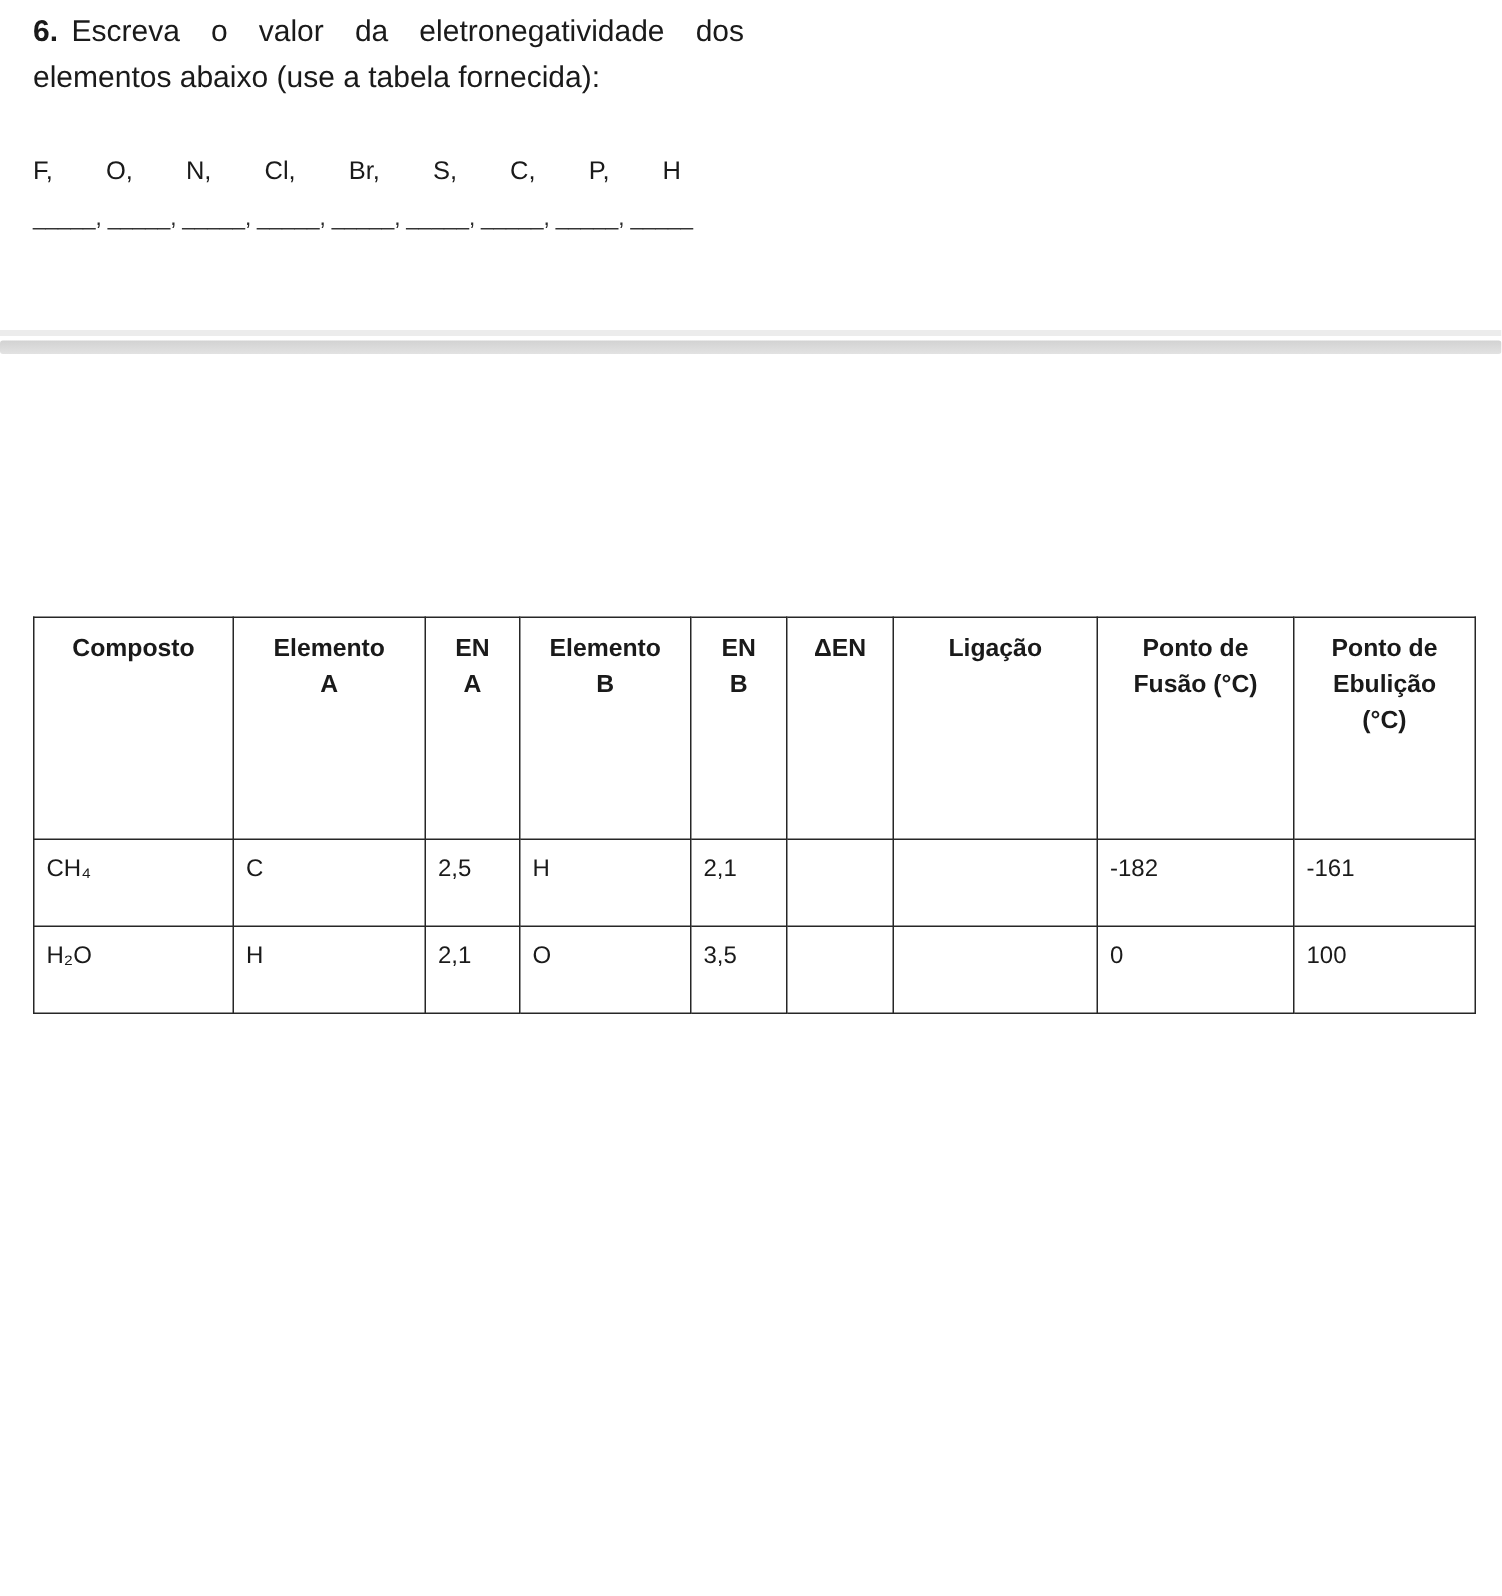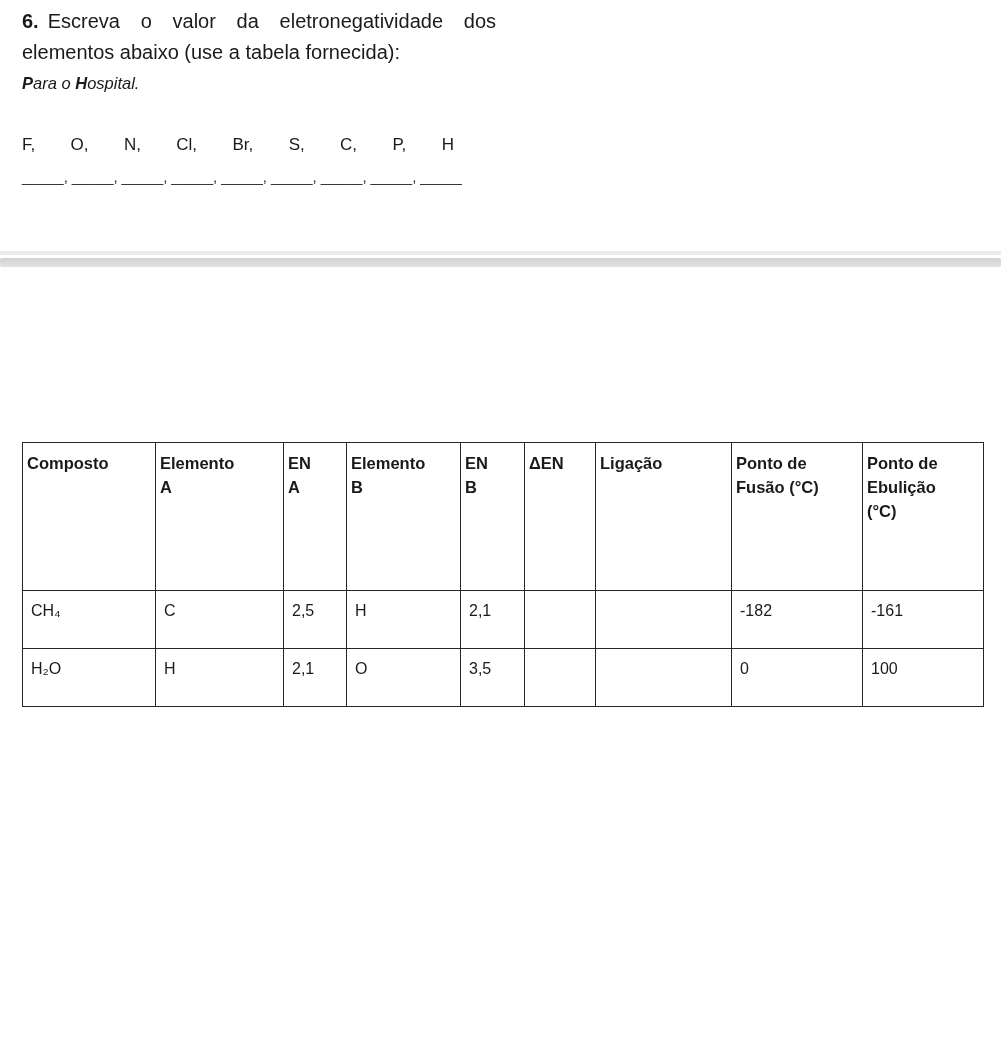--- a/index.html
+++ b/index.html
@@ -89,21 +89,21 @@
     font-size: 16px;
   }
   .data-table th,
   .data-table td {
     border: 1px solid #262626;
     vertical-align: top;
     overflow: hidden;
   }
   .data-table th {
     font-weight: bold;
-    text-align: left;
+    text-align: center;
     white-space: pre-line;
     padding: 8px 4px 0 4px;
     line-height: 24px;
     font-size: 16.5px;
   }
   .data-table td {
     text-align: left;
     padding: 10px 4px 0 8px;
     line-height: 20px;
   }
@@ -114,21 +114,20 @@
   tr.r3  { height: 100px; }
   tr.r4  { height: 106px; }
 </style>
 </head>
 <body>
 
 <div class="q-wrap">
   <p class="q-body">
     <span class="q-number">6.</span><span>Escreva o valor da eletronegatividade dos elementos abaixo (use a tabela fornecida):</span>
   </p>
-  <p class="mnemonic"><span class="seg-b">P</span><span>ara o </span><span class="seg-b">H</span><span>ospital.</span></p>
 </div>
 
 <div class="elements-row">
     <span>F,</span>
     <span>O,</span>
     <span>N,</span>
     <span>Cl,</span>
     <span>Br,</span>
     <span>S,</span>
     <span>C,</span>

